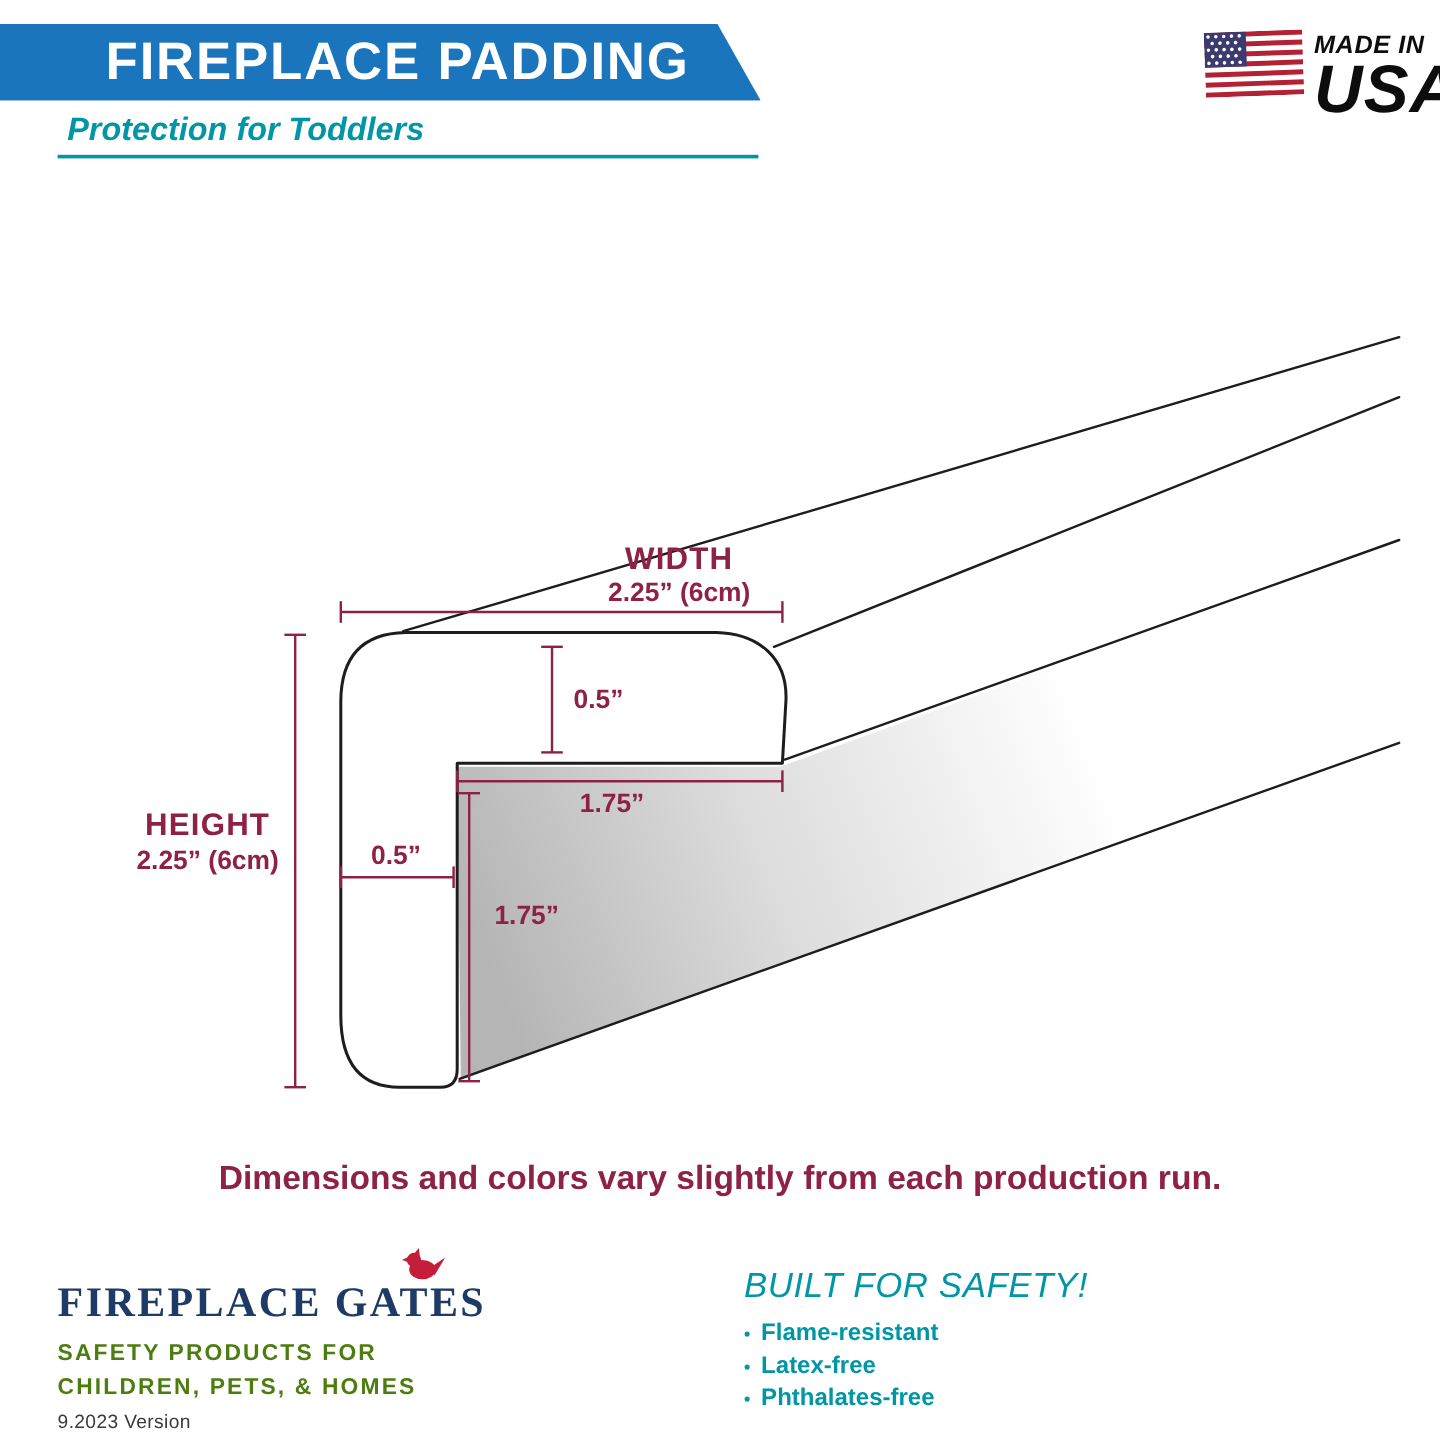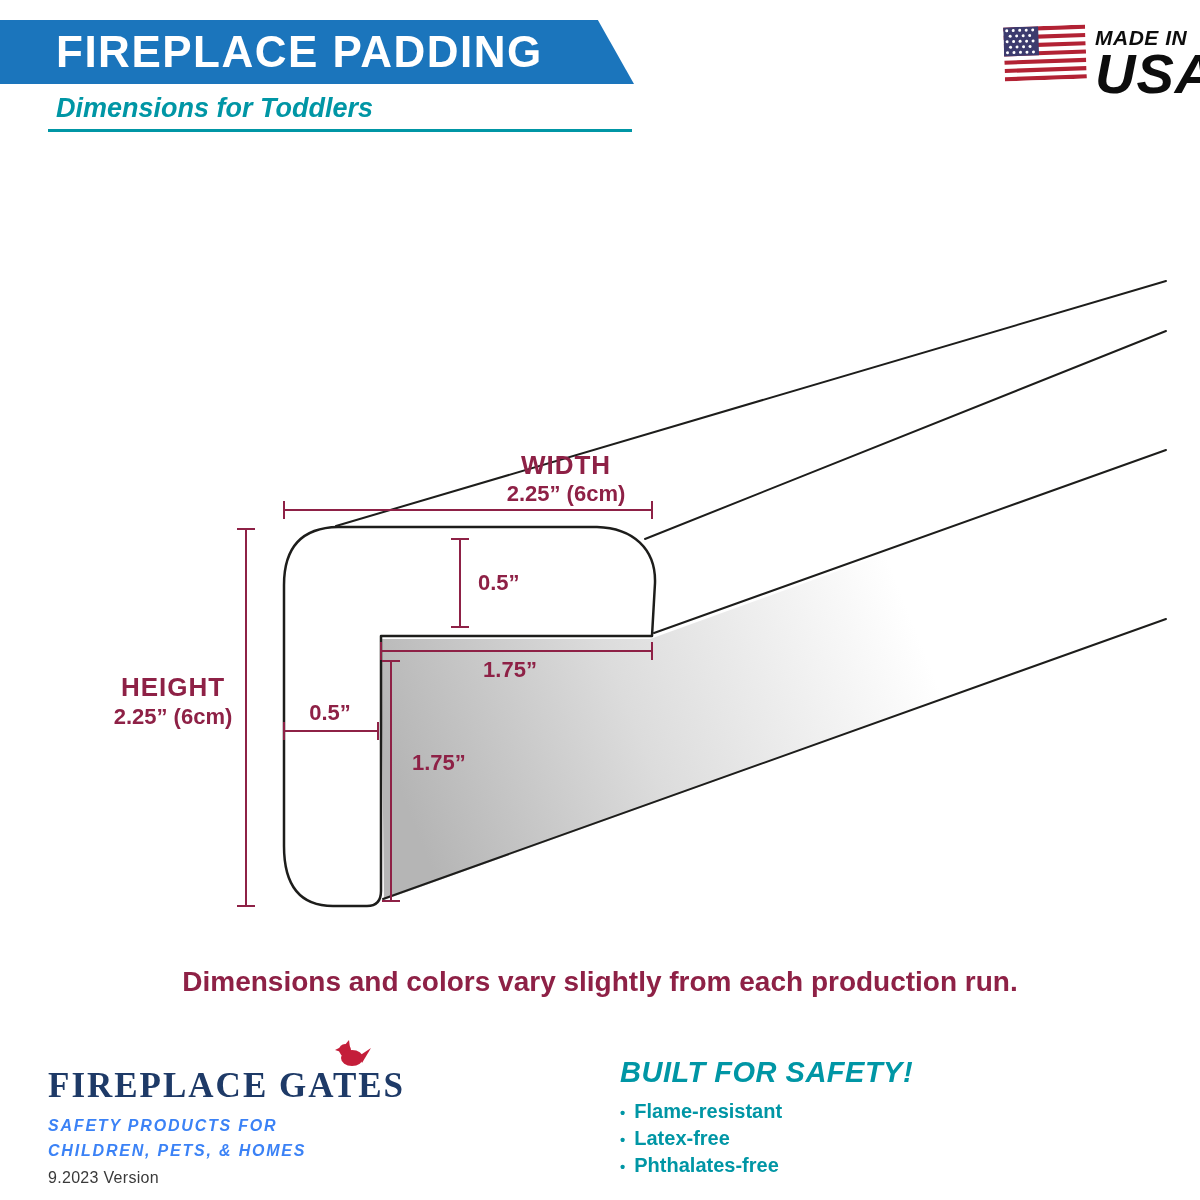--- a/index.html
+++ b/index.html
@@ -2,21 +2,21 @@
 <html><head>
 <meta charset="utf-8">
 <style>
   * { margin:0; padding:0; box-sizing:border-box; }
   html,body { width:1200px; height:1200px; }
   body { font-family:"Liberation Sans", sans-serif; background:#ffffff; }
   .page { position:relative; width:1200px; height:1200px; background:#fff; overflow:hidden; }
 
   
   .banner { position:absolute; left:0; top:20px; width:634px; height:64px; background:#1b75bc;
-            clip-path:polygon(0 0, 94.3% 0, 100% 100%, 0 100%); display:flex; align-items:center; }
+            clip-path:polygon(0 0, 94.3% 0, 100% 100%, 0 100%); display:flex; align-items:center;padding-left:32px; }
   .banner h1 { color:#fff; font-size:44px; font-weight:800; letter-spacing:1.5px; padding-left:56px; white-space:nowrap; }
   .subtitle { position:absolute; left:56px; top:93px; font-size:27px; font-style:italic; font-weight:600; color:#0096a5; }
   .rule { position:absolute; left:48px; top:129px; width:584px; height:3px; background:#0096a5; }
 
   
   .made-in { position:absolute; left:1004px; top:26px; display:flex; gap:9px; align-items:flex-start; }
   .flag { width:82px; height:54px; transform:rotate(-2deg); flex:0 0 auto; }
   .made-in-text { color:#0d0d0d; font-style:italic; font-weight:800; }
   .made-in-line1 { font-size:21px; letter-spacing:0.5px; }
   .made-in-line2 { font-size:56px; line-height:0.85; letter-spacing:1px; }
@@ -27,39 +27,39 @@
   .dim    { font-family:"Liberation Sans", sans-serif; font-weight:700; font-size:22px; fill:#8e2146; }
 
   
   .note { position:absolute; left:0; top:966px; width:1200px; text-align:center;
           font-size:28px; font-weight:700; color:#8e2146; }
 
   
   .brand-block { position:absolute; left:48px; top:1066px; }
   .brand { font-family:"Liberation Serif", serif; font-size:35px; font-weight:700; letter-spacing:2px; color:#1e3a67; white-space:nowrap; }
   .bird { position:absolute; left:286px; top:-27px; width:38px; height:32px; }
-  .tagline { font-size:16px; font-weight:700; letter-spacing:1.8px; color:#3b82f6; margin-top:7px; white-space:nowrap;font-style:italic; }
+  .tagline { font-size:19px; font-weight:700; letter-spacing:1.8px; color:#4d7c0f; margin-top:7px; white-space:nowrap; }
   .tagline.first { margin-top:11px; }
   .version { font-size:16px; color:#3a3a3a; margin-top:9px; letter-spacing:0.3px; }
 
   .safety-block { position:absolute; left:620px; top:1056px; }
-  .safety-title { font-size:29px; font-weight:700; font-style:italic; color:#0096a5; letter-spacing:0.5px; }
+  .safety-title { font-size:29px; font-weight:400; font-style:italic; color:#0096a5; letter-spacing:0.5px; }
   .safety-item { display:flex; align-items:baseline; gap:9px; margin-top:4px; font-size:20px; font-weight:700; color:#0096a5; }
   .safety-item.first { margin-top:11px; }
   .safety-item .bullet { font-size:15px; }
 </style>
 </head>
 <body>
 
 <div class="page">
 
   <div class="banner">
     <h1>FIREPLACE PADDING</h1>
   </div>
-  <div class="subtitle">Dimensions for Toddlers</div>
+  <div class="subtitle">Protection for Toddlers</div>
   <div class="rule"></div>
 
   <div class="made-in">
     <svg class="flag" viewBox="0 0 82 54" aria-hidden="true">
       <rect width="82" height="54" fill="#ffffff"></rect>
       <g fill="#b22234">
         <rect y="0" width="82" height="4.15"></rect>
         <rect y="8.3" width="82" height="4.15"></rect>
         <rect y="16.6" width="82" height="4.15"></rect>
         <rect y="24.9" width="82" height="4.15"></rect>

